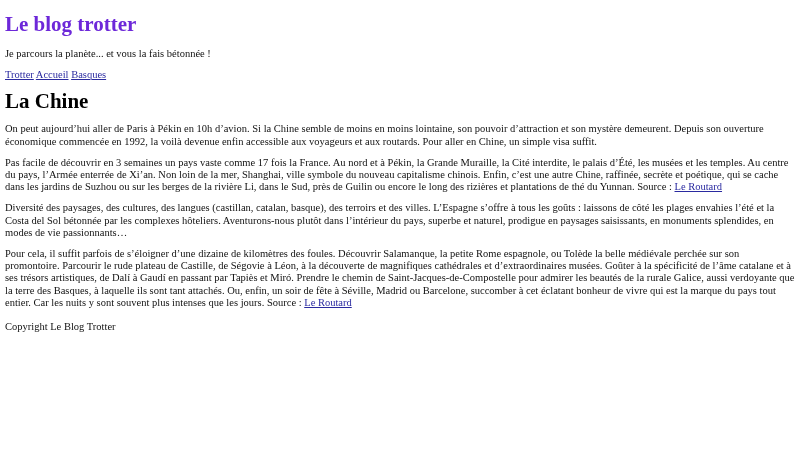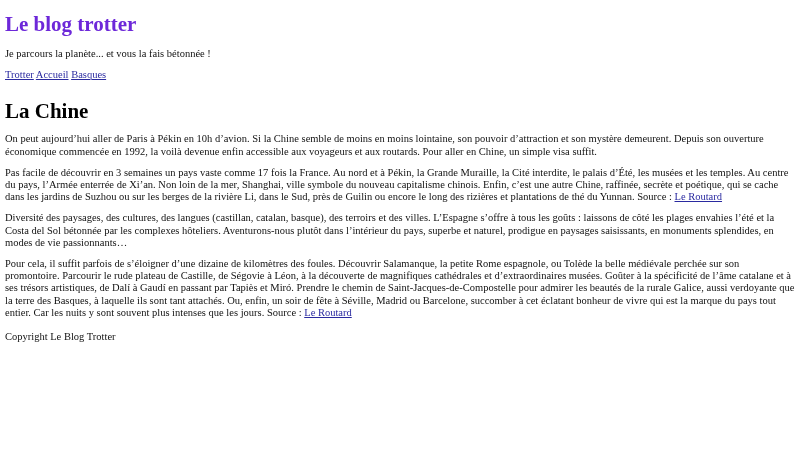--- a/index.html
+++ b/index.html
@@ -24,21 +24,21 @@
       line-height: 24px;
       font-weight: bold;
       margin: 12px 0 12px 0;
       color: #6d28d9;
     }
     h2 {
       font-family: "Liberation Serif", "DejaVu Serif", serif;
       font-size: 21px;
       line-height: 24px;
       font-weight: bold;
-      margin: 18px 0 10px 0;
+      margin: 8px 0 10px 0;
       color: #000;
     }
     p {
       margin: 0 0 9px 0;
     }
     a {
       color: #1a0dab;
       color: #2a2aa0;
       text-decoration: underline;
     }

